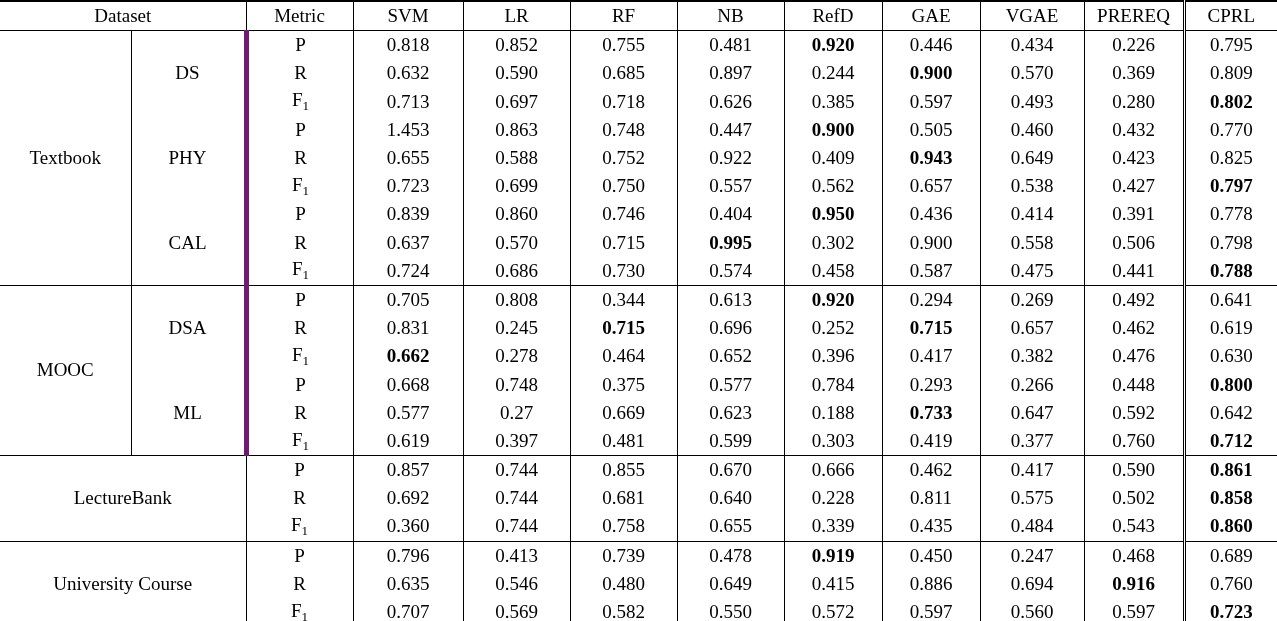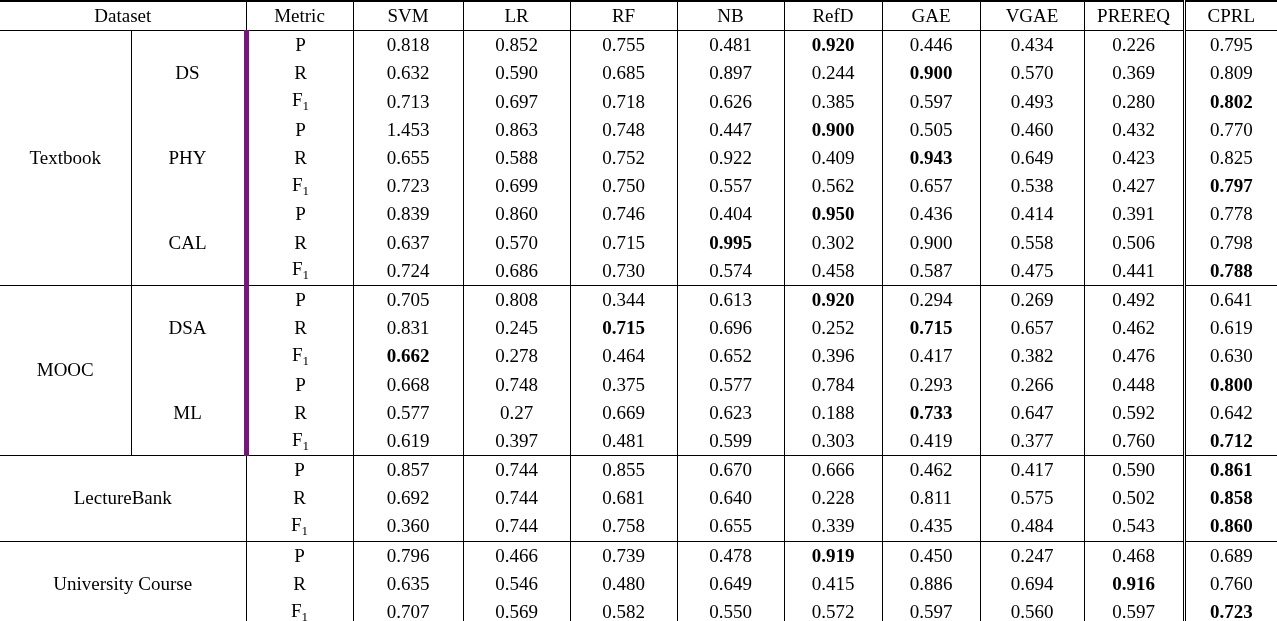--- a/index.html
+++ b/index.html
@@ -301,21 +301,21 @@
           <td class="val">0.339</td>
           <td class="val">0.435</td>
           <td class="val">0.484</td>
           <td class="val">0.543</td>
           <td class="cprl"><b class="bold">0.860</b></td>
         </tr>
         <tr class="group-sep">
           <td rowspan="3" class="dataset-cell" colspan="2">University Course</td>
           <td class="metric-cell">P</td>
           <td class="val">0.796</td>
-          <td class="val">0.466</td>
+          <td class="val">0.413</td>
           <td class="val">0.739</td>
           <td class="val">0.478</td>
           <td class="val"><b class="bold">0.919</b></td>
           <td class="val">0.450</td>
           <td class="val">0.247</td>
           <td class="val">0.468</td>
           <td class="cprl">0.689</td>
         </tr>
         <tr>
           <td class="metric-cell">R</td>

